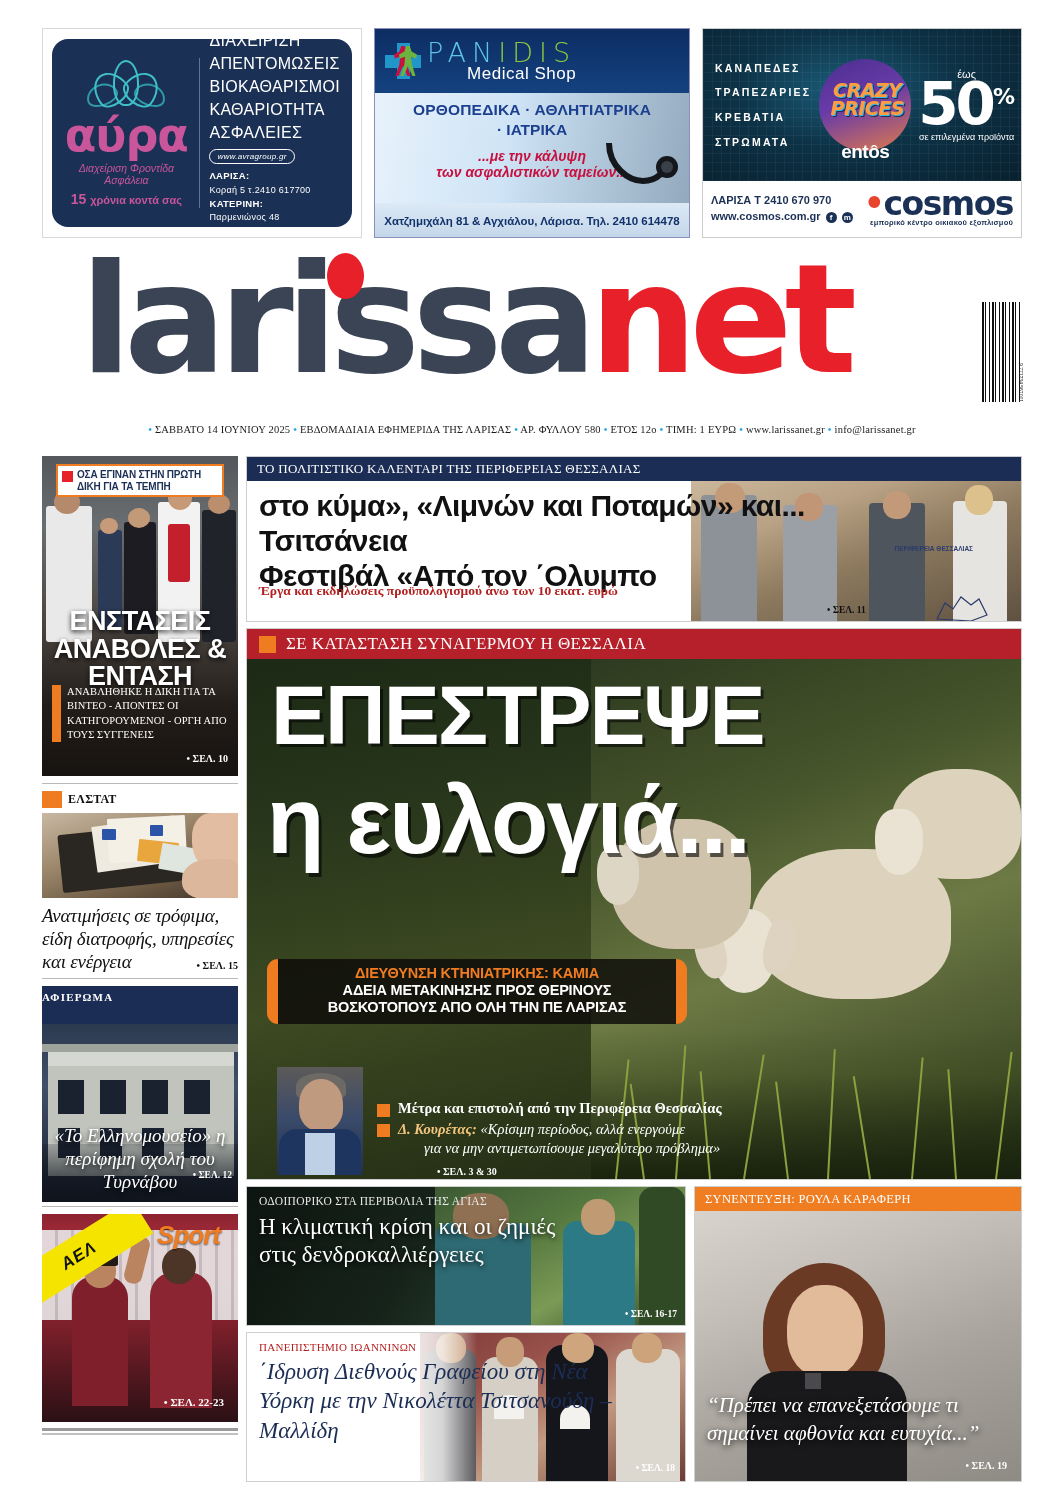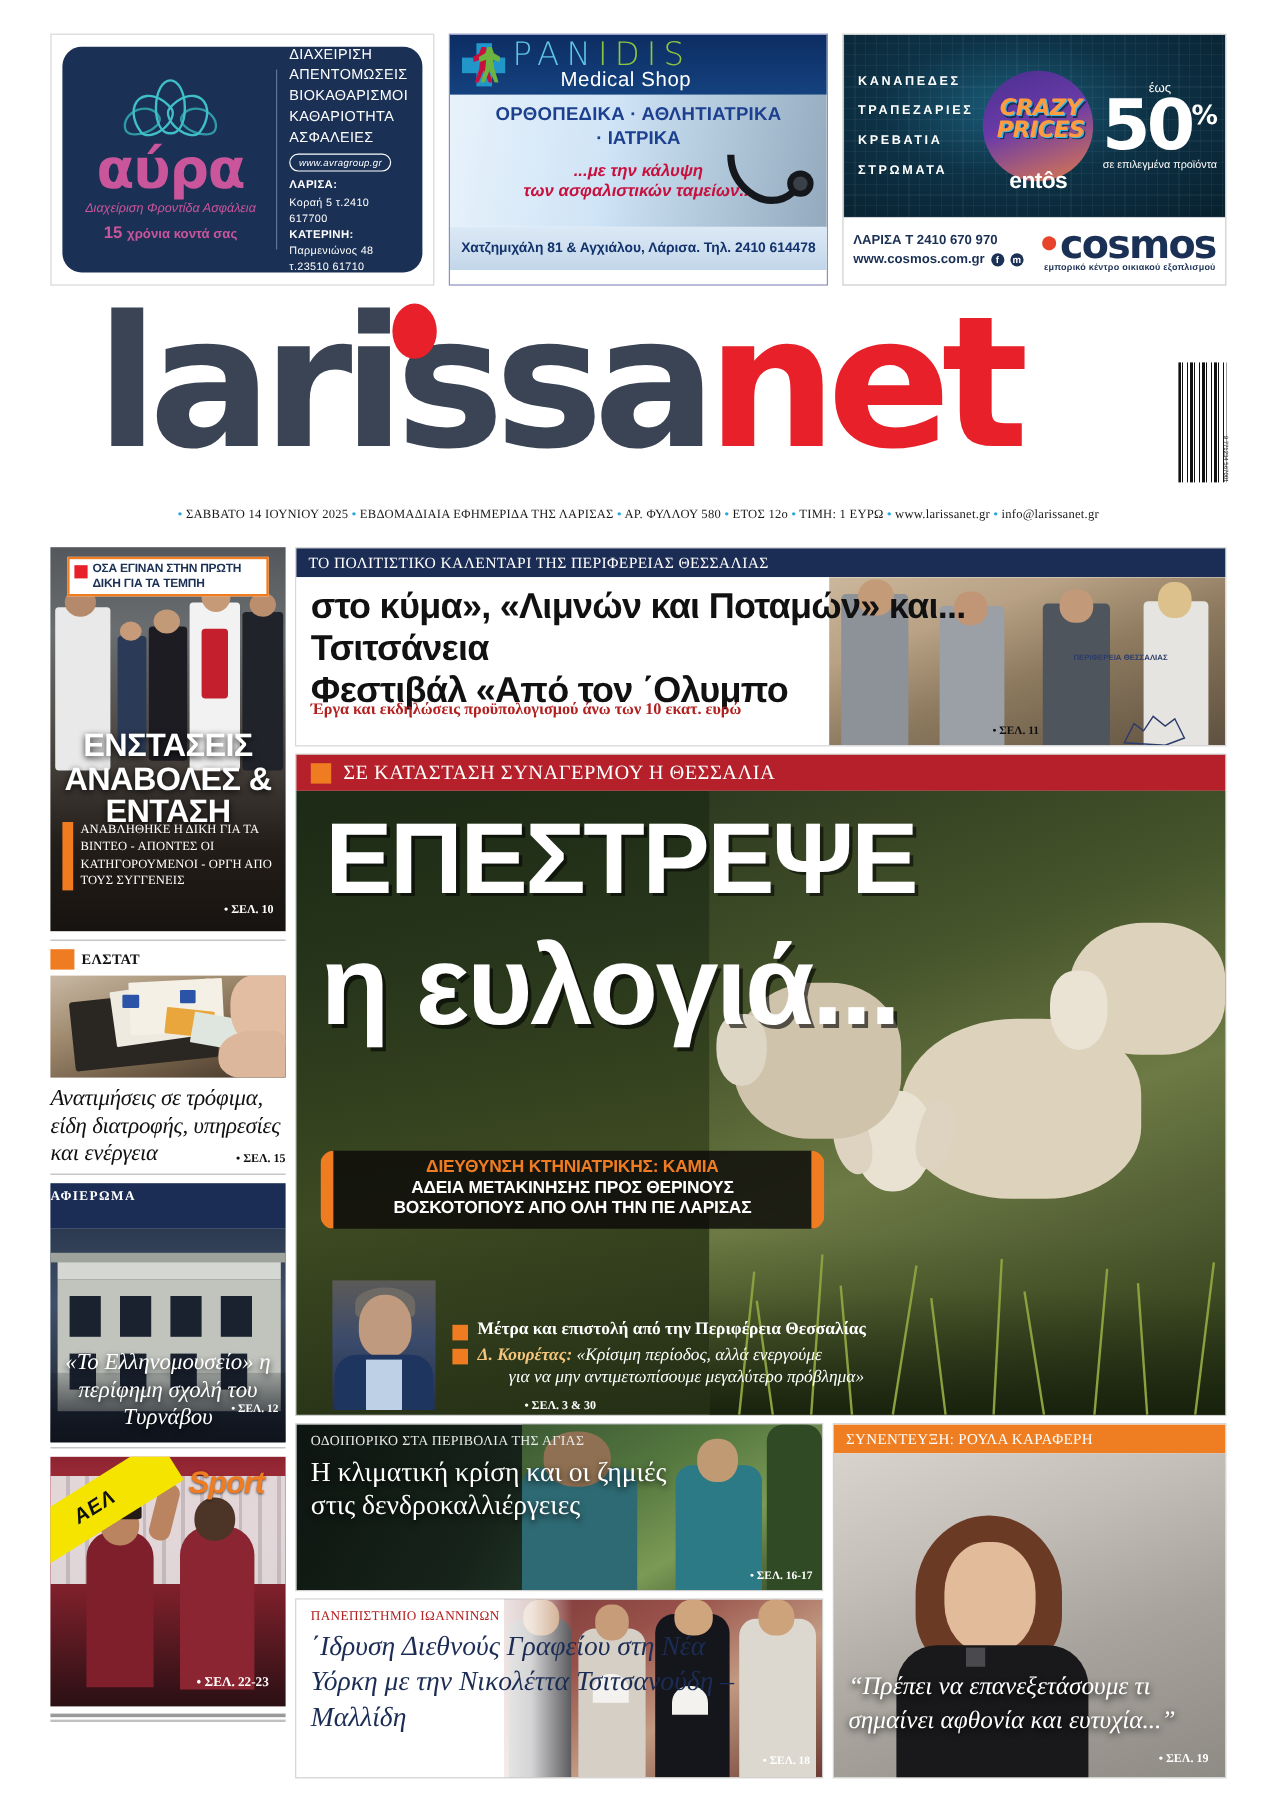--- a/index.html
+++ b/index.html
@@ -43,32 +43,32 @@
   .p-r2 { width: 32px; height: 22px; left: 45px; top: 24px; transform: rotate(20deg); border-color:#2e9aa6;}
   .aura-word {
     font-size: 46px; font-weight: bold; color: #c9559b;
     letter-spacing: -1px; line-height: 1; font-family: "DejaVu Sans", sans-serif;
   }
   .aura-tag { color: #c9559b; font-size: 10.5px; font-style: italic; margin-top: 4px; }
   .aura-years { color: #c9559b; font-size: 14px; font-weight: bold; margin-top: 5px; }
   .aura-years small { font-size: 11px; font-weight: bold; }
   .aura-sep { width: 1px; background: #5e7499; height: 150px; margin: 0 10px; }
   .aura-right { color: #fff; font-size: 10px; line-height: 1.45; letter-spacing: .3px; }
-  .aura-right .caps { font-size: 12px; }
+  .aura-right .caps { font-size: 16px; }
   .aura-url {
     display: inline-block; border: 1px solid #fff; border-radius: 10px;
     padding: 1px 7px; font-size: 8px; font-style: italic; margin: 4px 0 5px;
   }
   .aura-right b { font-size: 9.5px; }
   .aura-right .addr { font-size: 9px; }
 
   
   .ad-panidis { width: 316px; border: 1px solid #8d8ec0; background:#fff; }
   .pan-top {
-    height: 50px; background: linear-gradient(180deg,#0d2d63 0%,#14427f 100%);
+    height: 64px; background: linear-gradient(180deg,#0d2d63 0%,#14427f 100%);
     display:flex; align-items:center; padding-left: 10px; position: relative;
   }
   .pan-cross { width: 36px; height: 36px; position: relative; margin-right: 6px;}
   .pan-cross:before, .pan-cross:after {
     content:""; position:absolute; background:#2196c9;
   }
   .pan-cross:before { left:12px; top:0; width:13px; height:36px; }
   .pan-cross:after { left:0; top:12px; width:36px; height:13px; }
   .pan-fig {
     position:absolute; left:9px; top:3px; width:18px; height:30px; z-index:2;

